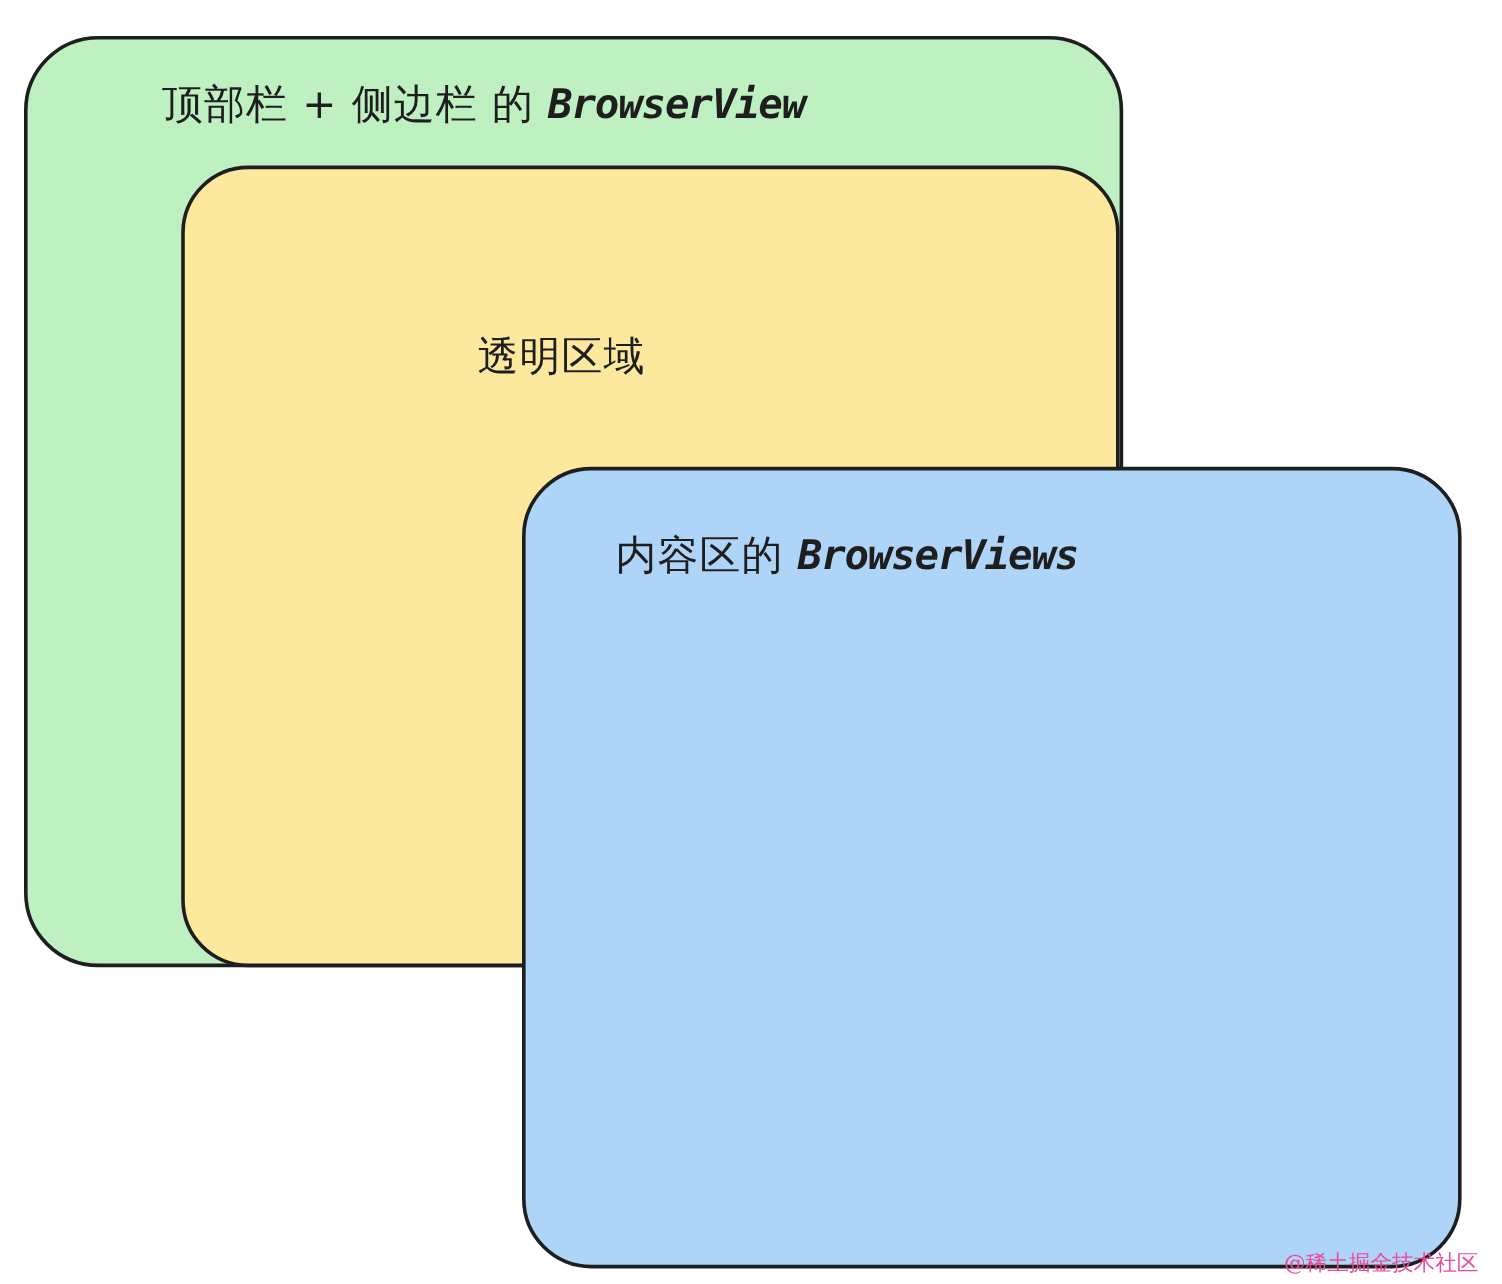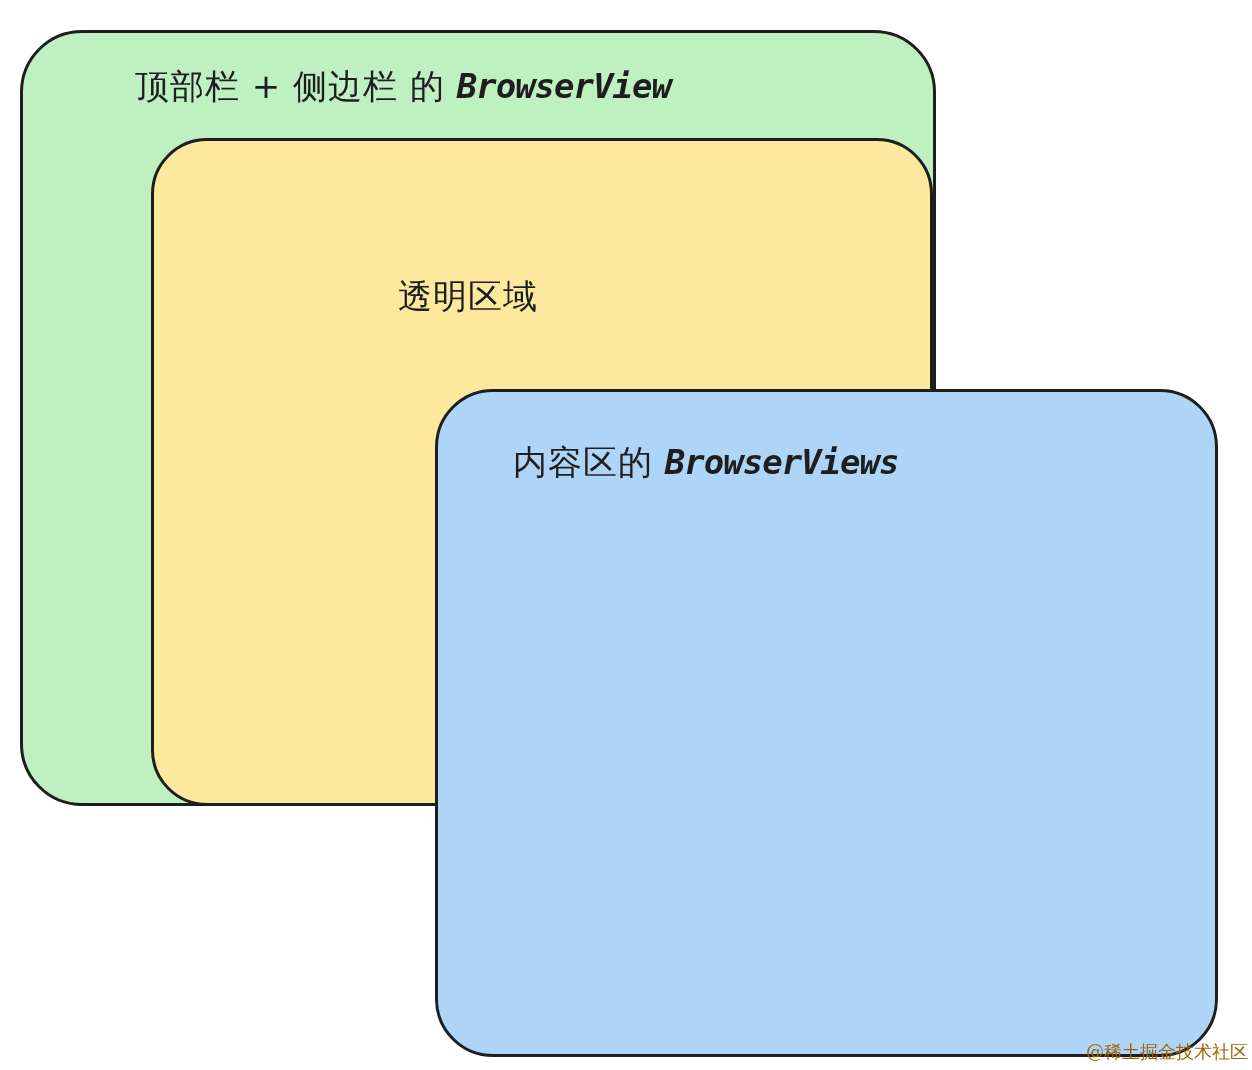--- a/index.html
+++ b/index.html
@@ -4,21 +4,21 @@
   <style>
     html, body { margin: 0; padding: 0; background: #ffffff; }
     body { width: 1252px; height: 1070px; position: relative; overflow: hidden;
       font-family: "DejaVu Sans", sans-serif; color: #1e1e1e; }
     .box { position: absolute; box-sizing: border-box; border: 3px solid #1e1e1e; }
     .green { left: 20px; top: 30px; width: 916px; height: 776px; border-radius: 62px; }
     .yellow { left: 151px; top: 138px; width: 782px; height: 668px; border-radius: 56px; }
     .blue { left: 435px; top: 389px; width: 783px; height: 668px; border-radius: 58px; }
     .label { position: absolute; font-size: 34px; white-space: nowrap; letter-spacing: 1px; }
     .latin { font-family: "DejaVu Sans Mono", monospace; font-weight: bold; font-style: italic; letter-spacing: -1px; }
-    .watermark { position: absolute; right: 4px; bottom: 6px; font-size: 18px; color: #a16207;
+    .watermark { position: absolute; right: 20px; bottom: 6px; font-size: 18px; color: #ec4899;
       font-family: "DejaVu Serif", serif; }
   </style>
 </head>
 <body>
 
 <div class="box green" style="background:#bff0c2;"></div>
 <div class="label" style="left:135px; top:64px;">
   <span>顶部栏 + 侧边栏 的</span>
   <span class="latin">BrowserView</span>
 </div>

